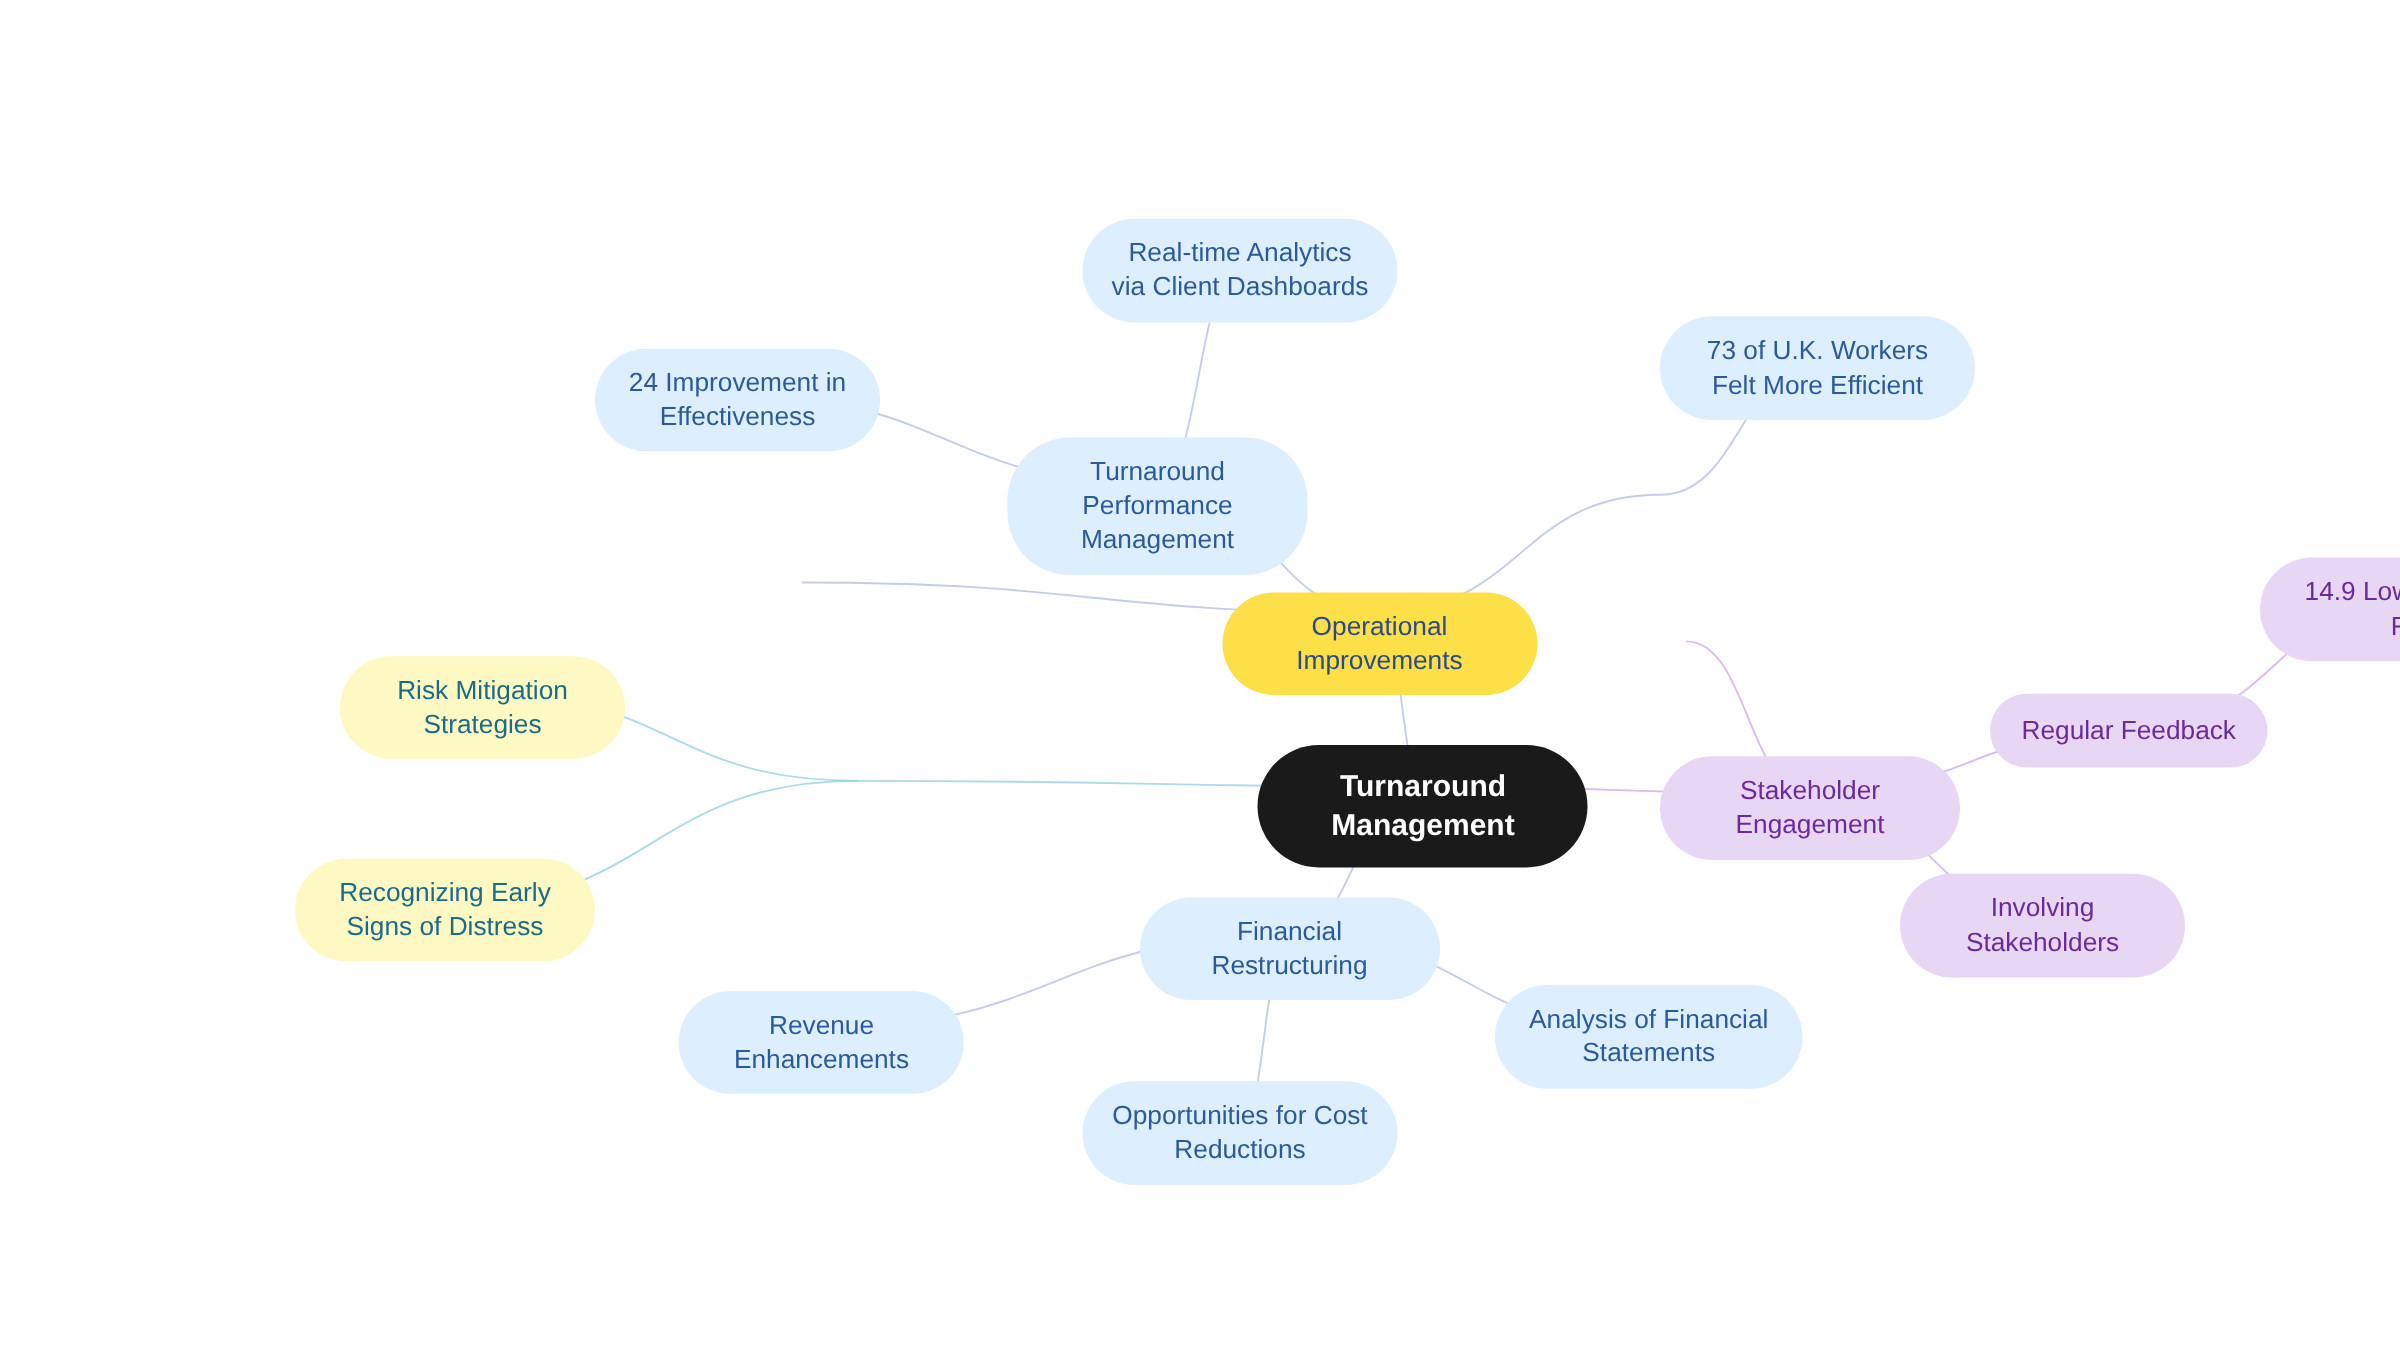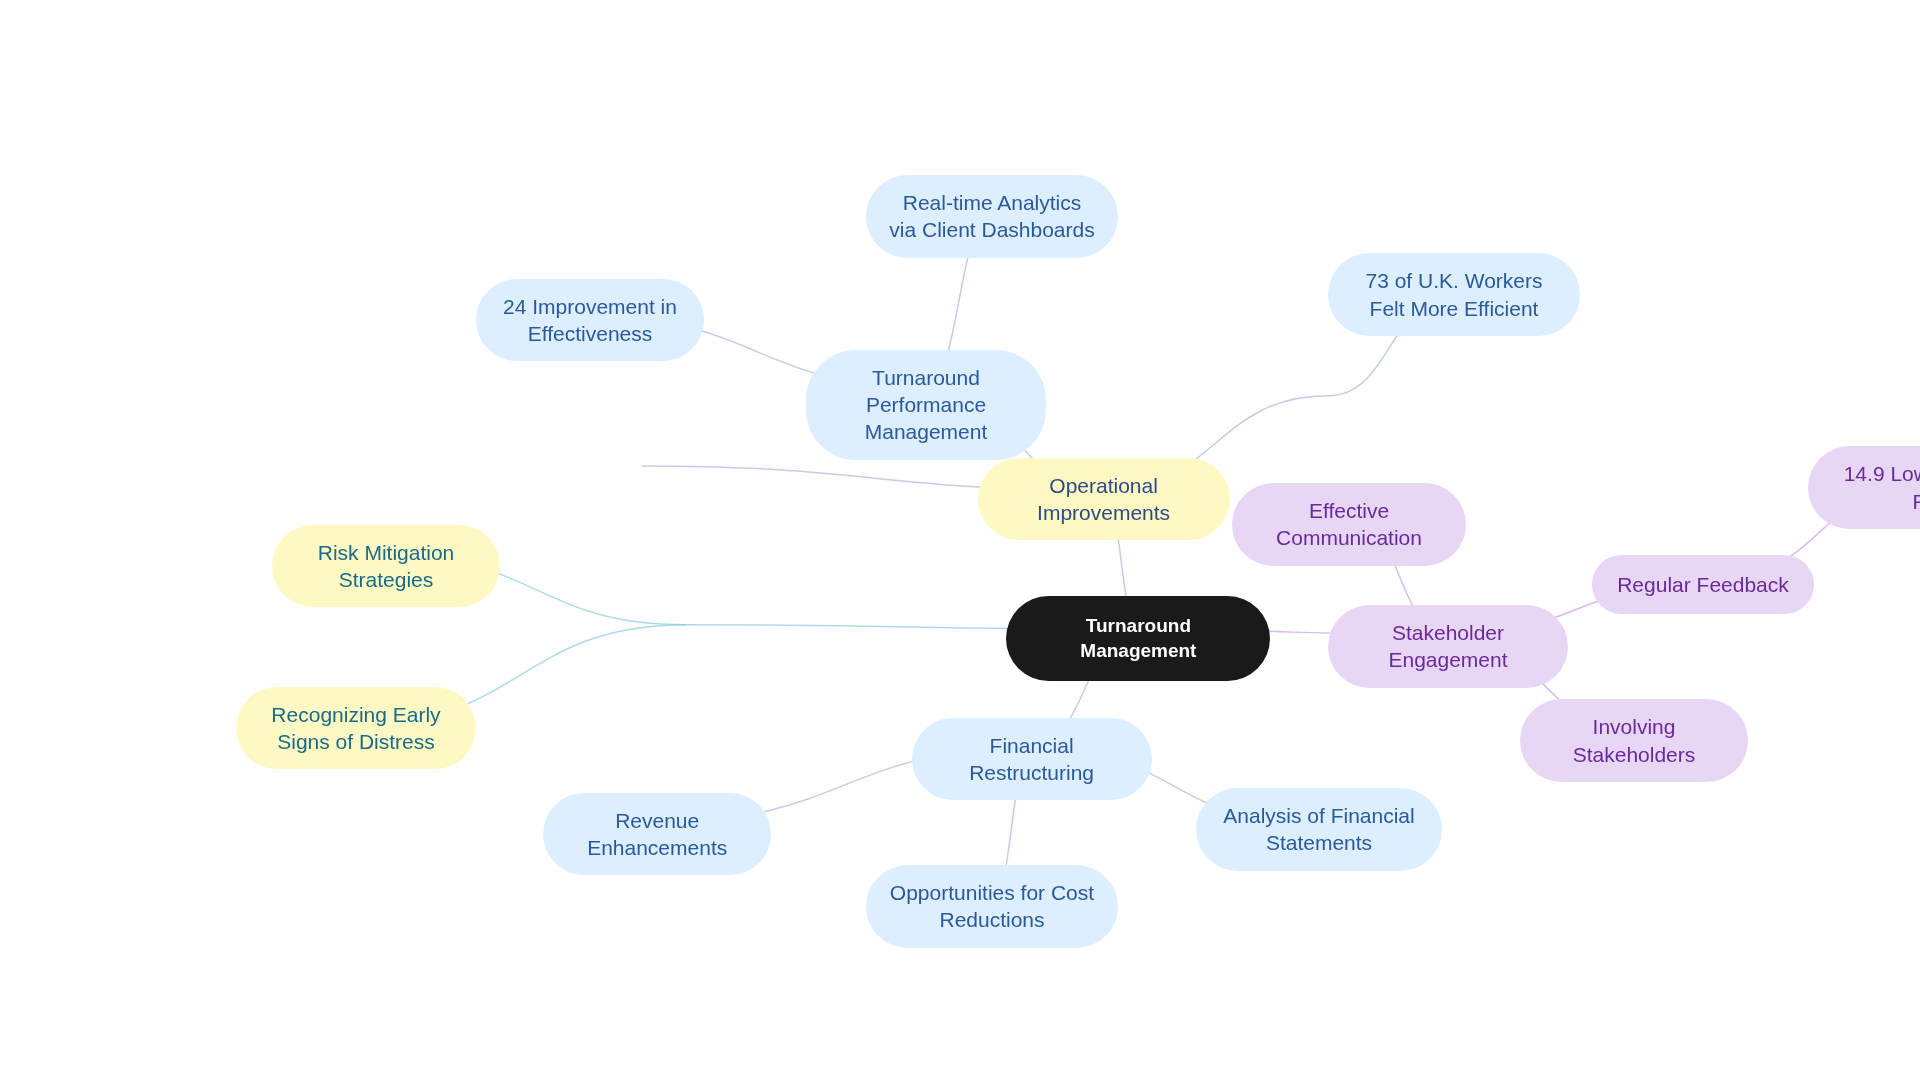--- a/index.html
+++ b/index.html
@@ -32,29 +32,30 @@
       justify-content: center;
       text-align: center;
       font-size: 21px;
       line-height: 1.3;
       padding: 14px 22px;
       cursor: default;
     }
     .node-center {
       background: #1a1a1a;
       color: #ffffff;
-      font-size: 19px;
+      font-size: 24px;
       font-weight: 600;
       border-radius: 50px;
       padding: 18px 38px;
     }
     .node-blue {
-      background: #fef9c3;
+      background: #fde047;
       color: #2a4a8a;
       border: none;
+      margin-top: 16px;
     }
     .node-blue-light {
       background: #ddeeff;
       color: #2a5a9a;
       border: none;
     }
     .node-purple {
       background: #e8d6f5;
       color: #6a2a9a;
       border: none;
@@ -92,21 +93,20 @@
     </svg>
 <div class="node node-center" style="left: 1006.4px; top: 595.9px; width: 264px; min-height: 66.7px;">Turnaround Management</div>
     <div class="node node-blue" style="left: 977.6px; top: 457.9px; width: 252px; min-height: 64.4px;">Operational Improvements</div>
     <div class="node node-blue-light" style="left: 806px; top: 349.8px; width: 240px; min-height: 75.9px;">Turnaround Performance Management</div>
     <div class="node node-blue-light" style="left: 866px; top: 175px; width: 252px; min-height: 75.9px;">Real-time Analytics via Client Dashboards</div>
     <div class="node node-blue-light" style="left: 476px; top: 278.5px; width: 228px; min-height: 75.9px;">24 Improvement in Effectiveness</div>
     <div class="node node-blue-light" style="left: 1328px; top: 253.2px; width: 252px; min-height: 82.8px;">73 of U.K. Workers Felt More Efficient</div>
     <div class="node node-cyan" style="left: 272px; top: 524.6px; width: 228px; min-height: 59.8px;">Risk Mitigation Strategies</div>
     <div class="node node-cyan" style="left: 236px; top: 686.75px; width: 240px; min-height: 75.9px;">Recognizing Early Signs of Distress</div>
     <div class="node node-purple" style="left: 1328px; top: 605.1px; width: 240px; min-height: 59.8px;">Stakeholder Engagement</div>
-    <div class="node node-purple" style="left: 1232px; top: 483.2px; width: 234px; min-height: 59.8px;">Effective Communication</div>
     <div class="node node-purple" style="left: 1592px; top: 554.5px; width: 222px; min-height: 59.8px;">Regular Feedback</div>
     <div class="node node-purple" style="left: 1808px; top: 446.4px; width: 264px; min-height: 59.8px;">14.9 Lower Turnover Rates</div>
     <div class="node node-purple" style="left: 1520px; top: 699.4px; width: 228px; min-height: 59.8px;">Involving Stakeholders</div>
     <div class="node node-blue-light" style="left: 911.6px; top: 717.8px; width: 240px; min-height: 59.8px;">Financial Restructuring</div>
     <div class="node node-blue-light" style="left: 543.2px; top: 792.55px; width: 228px; min-height: 59.8px;">Revenue Enhancements</div>
     <div class="node node-blue-light" style="left: 866px; top: 865px; width: 252px; min-height: 75.9px;">Opportunities for Cost Reductions</div>
     <div class="node node-blue-light" style="left: 1196px; top: 787.95px; width: 246px; min-height: 75.9px;">Analysis of Financial Statements</div>
   </div>
 
 </body></html>

